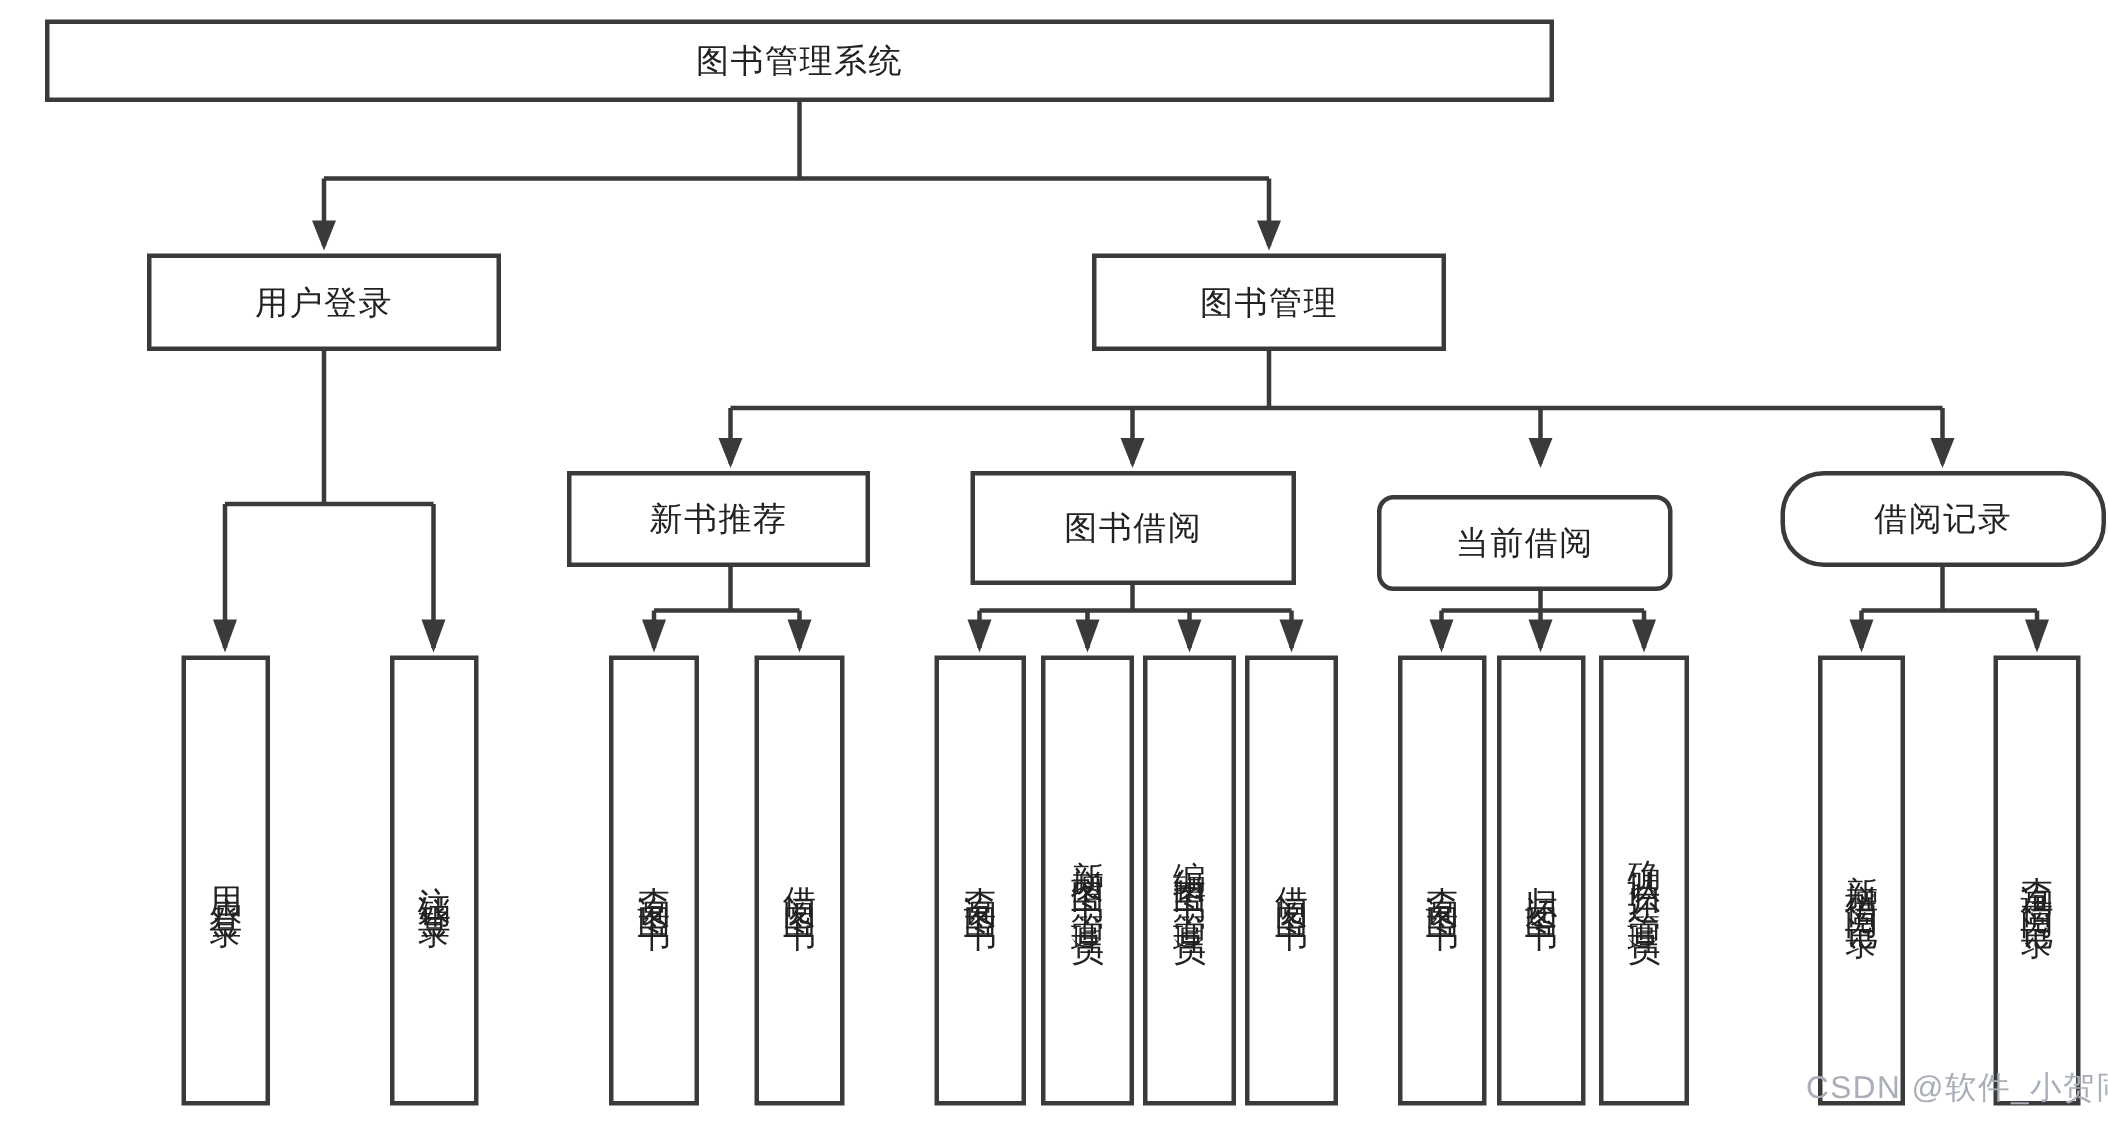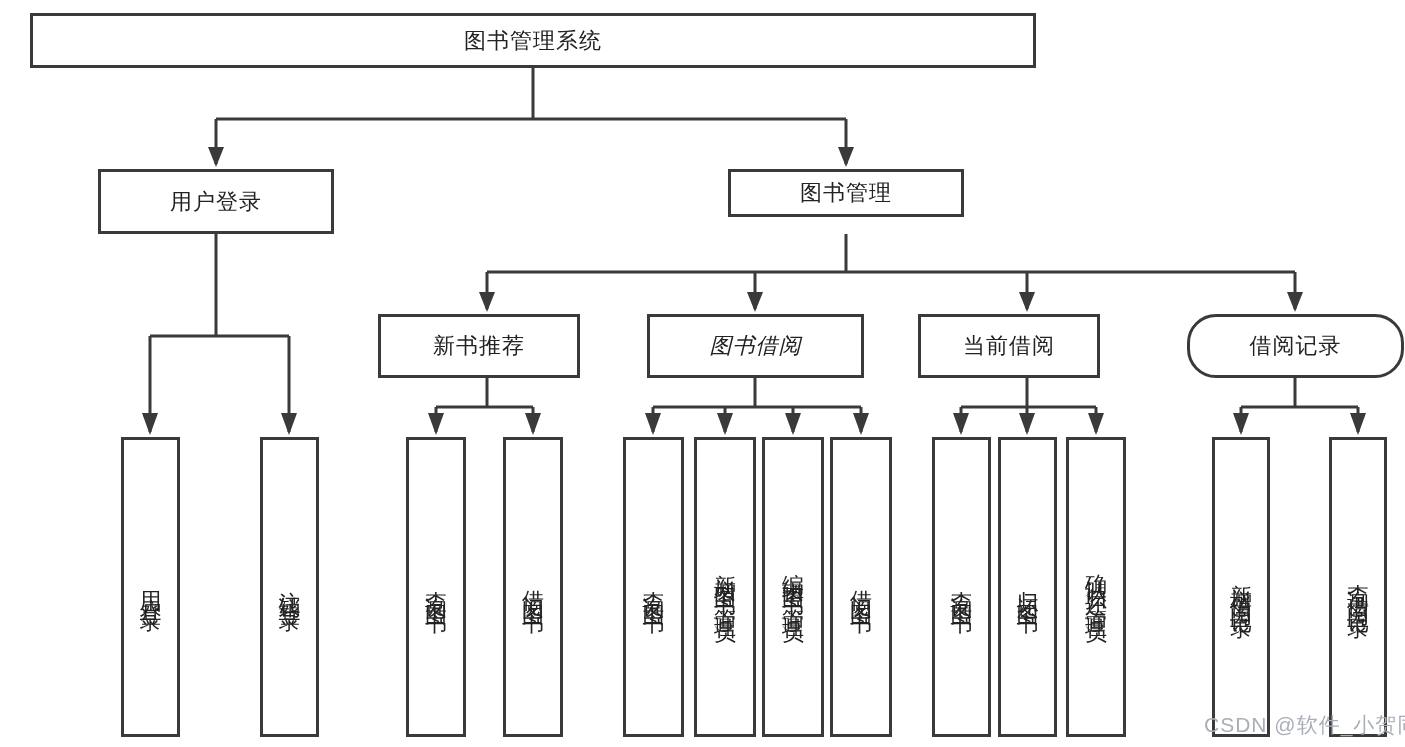--- a/index.html
+++ b/index.html
@@ -17,24 +17,24 @@
     color:var(--text,#222222);font-size:22px;line-height:1;
   }
   .node.h{letter-spacing:1px;}
   .node.v{
     writing-mode:vertical-rl;text-orientation:mixed;
     letter-spacing:7px;font-size:22px;
   }
   
   [data-name="node-root"]          {left:14px;  top:13px;  width:1006px;height:55px;}
   [data-name="node-user-login"]    {left:82px;  top:169px; width:236px; height:65px;}
-  [data-name="node-book-mgmt"]     {left:712px; top:169px; width:236px; height:48px;}
+  [data-name="node-book-mgmt"]     {left:712px; top:169px; width:236px; height:65px;}
   [data-name="node-new-book-rec"]  {left:362px; top:314px; width:202px; height:64px;}
-  [data-name="node-book-borrow"]   {left:631px; top:314px; width:217px; height:64px;font-style:italic;}
-  [data-name="node-current-borrow"]{left:902px; top:314px; width:182px; height:64px;}
+  [data-name="node-book-borrow"]   {left:631px; top:314px; width:217px; height:76px;}
+  [data-name="node-current-borrow"]{left:902px; top:330px; width:197px; height:64px;border-radius:11px;}
   [data-name="node-borrow-record"] {left:1171px;top:314px; width:217px; height:64px;border-radius:29px;}
   [data-name="leaf-user-login"]    {left:105px; top:437px; width:59px;  height:300px;}
   [data-name="leaf-logout"]        {left:244px; top:437px; width:59px;  height:300px;}
   [data-name="leaf-nb-query"]      {left:390px; top:437px; width:60px;  height:300px;}
   [data-name="leaf-nb-borrow"]     {left:487px; top:437px; width:60px;  height:300px;}
   [data-name="leaf-bb-query"]      {left:607px; top:437px; width:61px;  height:300px;}
   [data-name="leaf-bb-add"]        {left:678px; top:437px; width:62px;  height:300px;}
   [data-name="leaf-bb-edit"]       {left:746px; top:437px; width:62px;  height:300px;}
   [data-name="leaf-bb-borrow"]     {left:814px; top:437px; width:62px;  height:300px;}
   [data-name="leaf-cb-query"]      {left:916px; top:437px; width:59px;  height:300px;}

